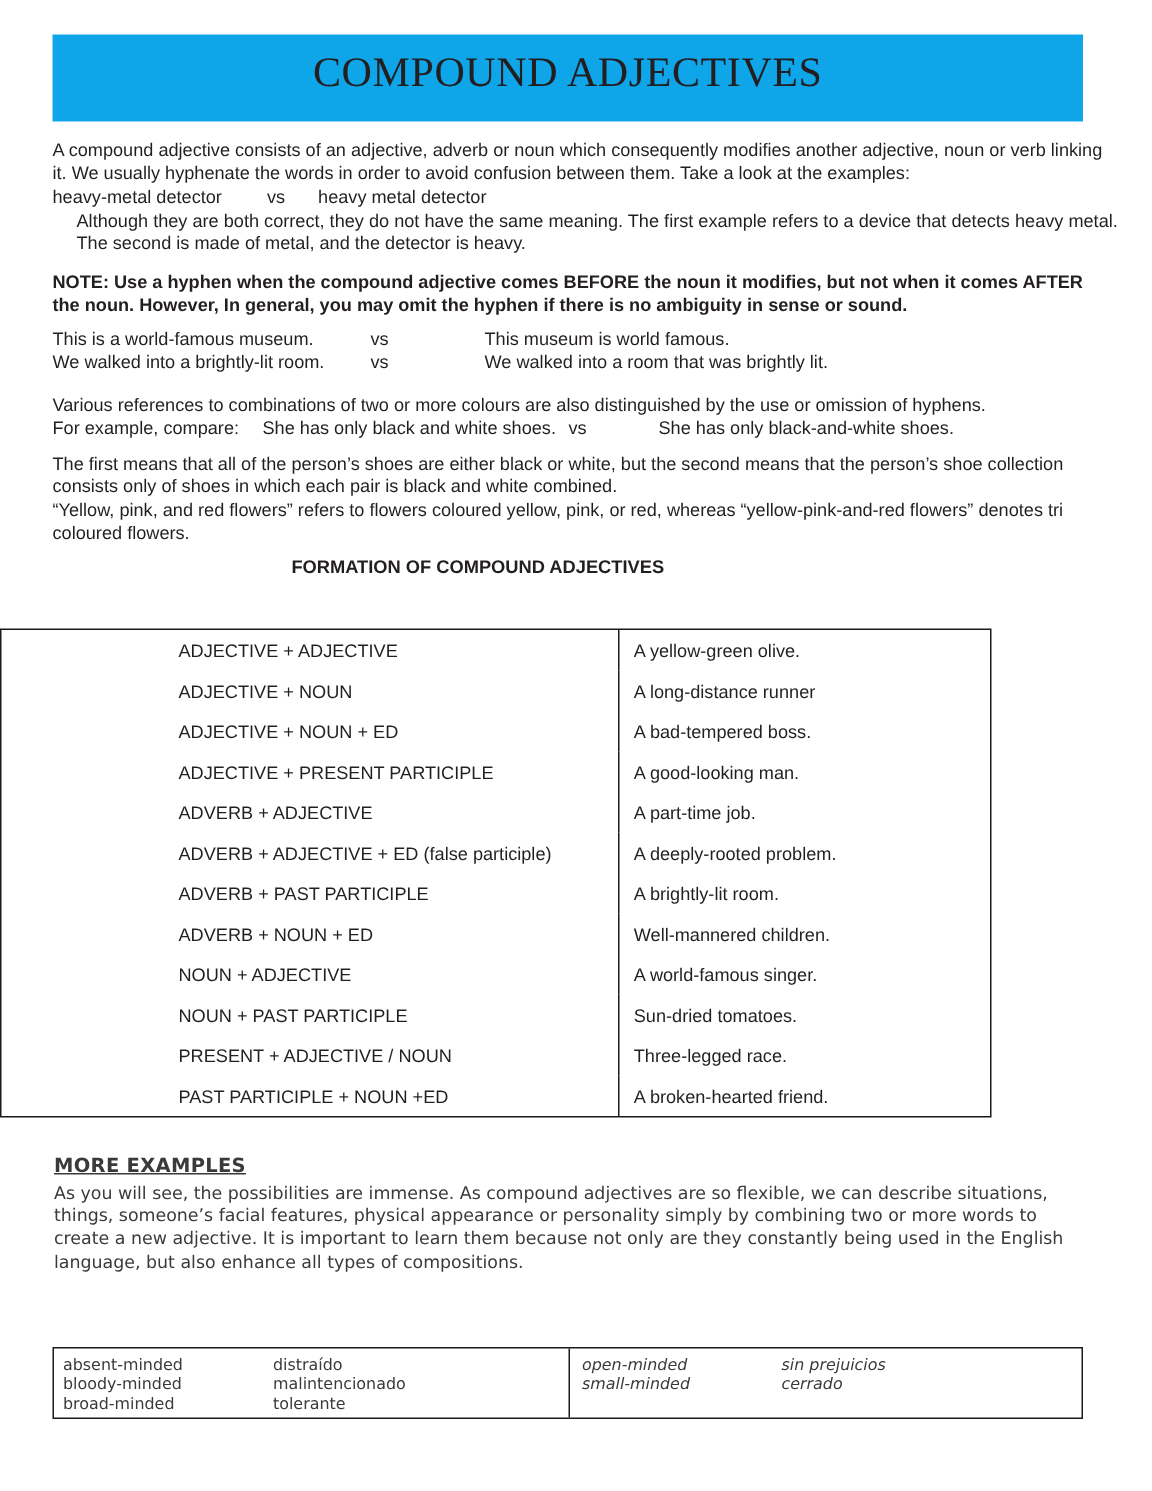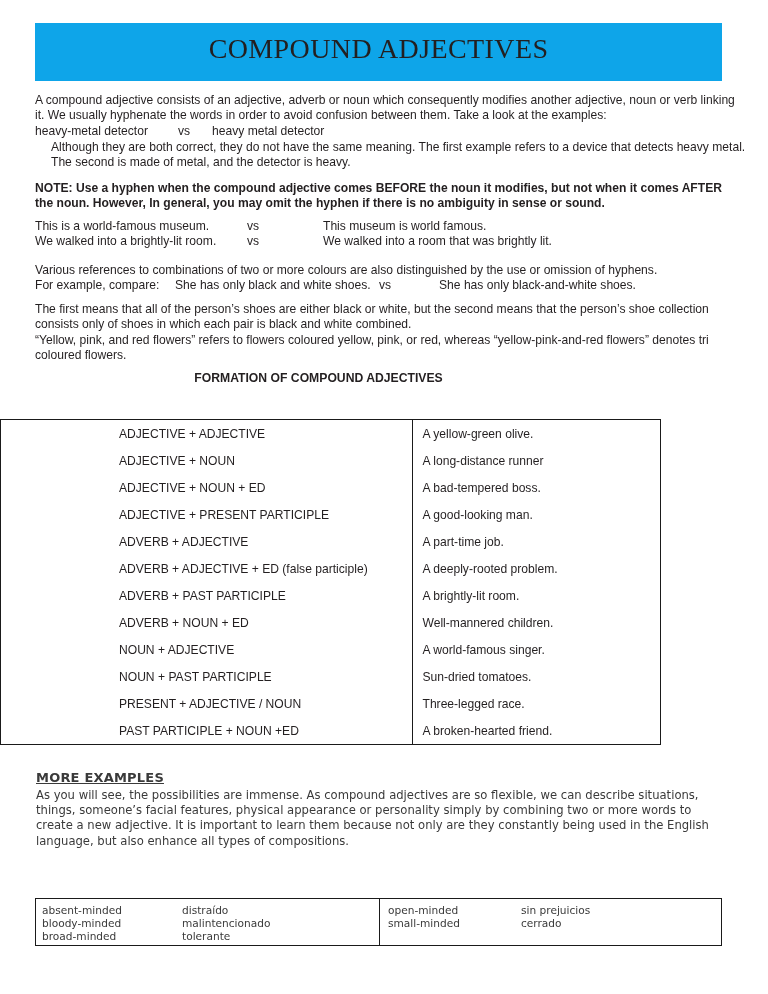--- a/index.html
+++ b/index.html
@@ -150,20 +150,21 @@
   }
   .vocab-half {
     box-sizing: border-box;
     padding: 5px 0 0 6px;
   }
   .vocab-half.first { width: 343px; }
   .vocab-half.second {
     width: 342px;
     border-left: 1.4px solid #1a1a1a;
     padding-left: 8px;
+    font-style: italic;
   }
   .vocab-line {
     font-family: "DejaVu Sans", sans-serif;
     font-size: 10.6px;
     line-height: 13.2px;
     color: #3a3a3a;
     white-space: pre;
   }
   .vocab-term { display: inline-block; width: 140px; }
   .vocab-term-b { display: inline-block; width: 133px; }

